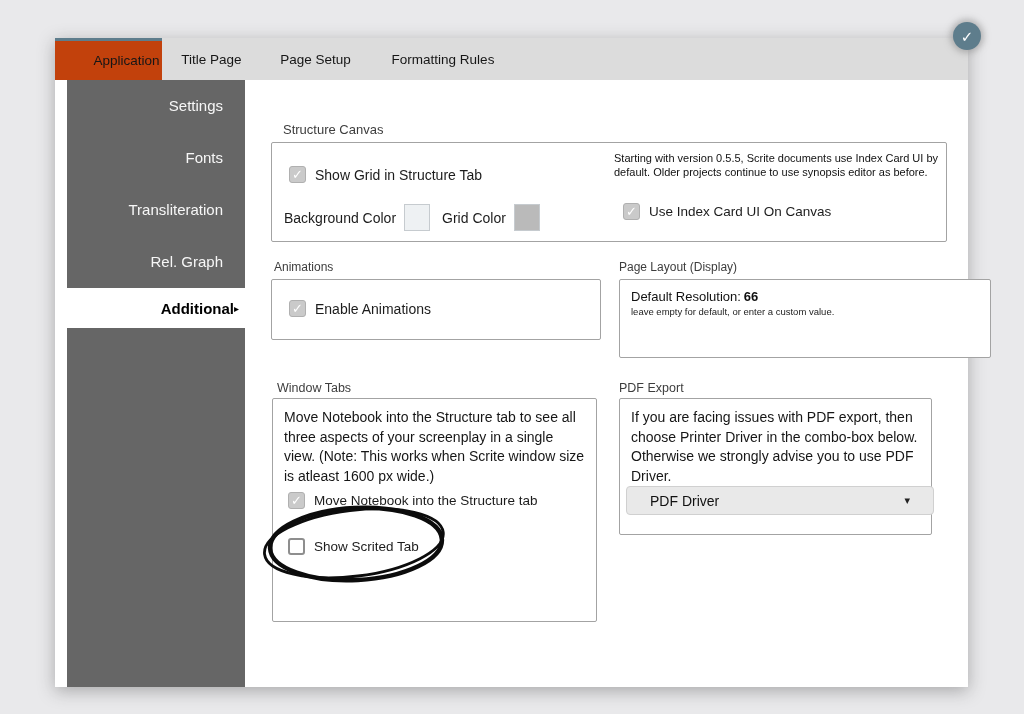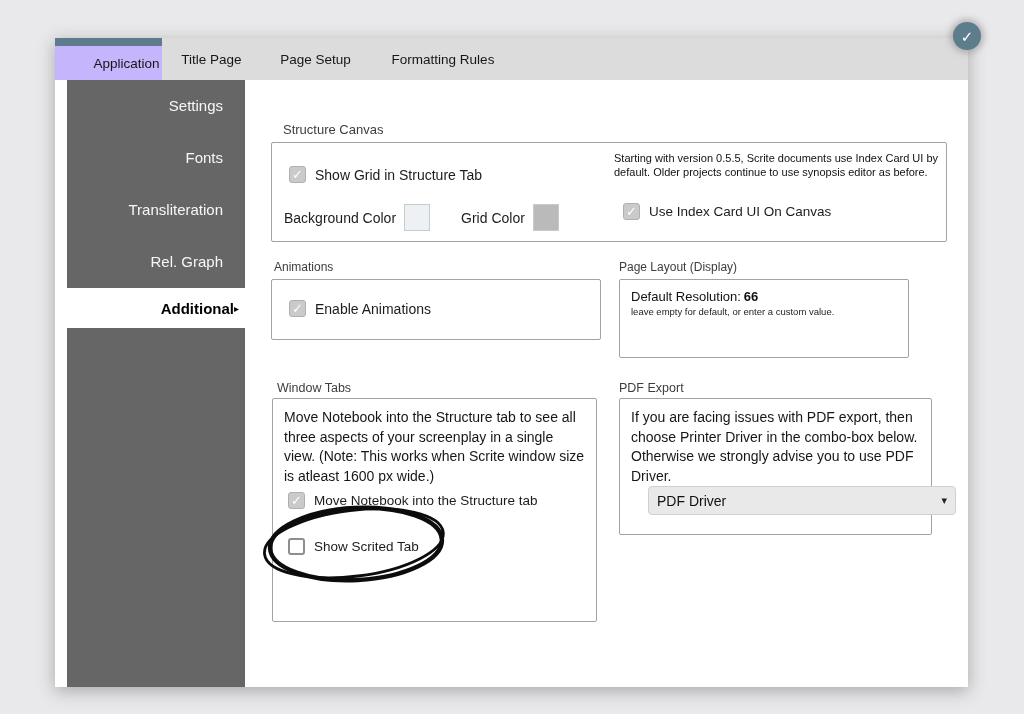--- a/index.html
+++ b/index.html
@@ -8,21 +8,21 @@
 
   .page { position:relative; width:1024px; height:714px; background:#e9e9eb; overflow:hidden; }
 
   .dialog { position:absolute; left:55px; top:38px; width:913px; height:649px;
             background:#fff; box-shadow:0 4px 16px rgba(50,50,50,.35); }
 
   
   .tabbar { position:absolute; left:0; top:0; right:0; height:42px; background:#dcdcdc; display:flex; }
   .tab { display:flex; align-items:center; justify-content:center; font-size:13.5px; color:#161616; cursor:default; }
   .t0 { width:107px; } .t1 { width:109px; } .t2 { width:99px; } .t3 { width:146px; } .t4 { width:99px; }
-  .tab.active { background:#c4b5fd; border-top:8px solid #f97316;padding-left:36px; }
+  .tab.active { background:#c2410c; border-top:3px solid #f97316;padding-left:36px; }
 
   
   .sidebar { position:absolute; left:12px; top:42px; width:190px; bottom:0; background:#666; }
   .side-item { height:52px; line-height:52px; text-align:right; padding-right:34px;
                color:#f7f7f7; font-size:15px; }
   .side-item.active { height:40px; background:#fff; color:#000; font-weight:bold;
                       display:flex; align-items:center; justify-content:flex-end;
                       padding-right:18px; line-height:normal; }
   .side-arrow { font-size:10px; color:#000; }
 
@@ -32,53 +32,53 @@
   .grp-label { position:absolute; color:#3d3d3d; }
   .lbl-sc { left:38px;  top:42px;  font-size:13px; }
   .lbl-an { left:29px;  top:180px; font-size:12px; }
   .lbl-pl { left:374px; top:180px; font-size:12px; }
   .lbl-wt { left:32px;  top:301px; font-size:12.5px; }
   .lbl-pe { left:374px; top:301px; font-size:12.5px; }
 
   .grp { position:absolute; background:#fff; border:1px solid #a3a3a3; border-radius:2px; }
   .box-sc { left:26px;  top:62px;  width:676px; height:100px; }
   .box-an { left:26px;  top:199px; width:330px; height:61px; }
-  .box-pl { left:374px; top:199px; width:290px; height:79px;padding-left:16px; }
+  .box-pl { left:374px; top:199px; width:372px; height:79px;padding-left:16px; }
   .box-wt { left:27px;  top:318px; width:325px; height:224px; }
   .box-pe { left:374px; top:318px; width:313px; height:137px; }
 
   .cb-row { position:absolute; display:flex; align-items:center; gap:9px; }
   .checkbox { width:17px; height:17px; border-radius:3px; flex:0 0 17px;
               display:flex; align-items:center; justify-content:center; }
   .checkbox.checked { background:#cacaca; border:1px solid #b0b0b0; }
   .checkbox.unchecked { background:#fff; border:2px solid #8e8e8e; }
   .mark { color:#fff; font-size:13px; font-weight:bold; line-height:1; }
   .cb-label { color:#1c1c1c; white-space:nowrap; }
   .fs14 { font-size:14px; } .fs13 { font-size:13.5px; }
 
   .color-row { position:absolute; left:12px; top:61px; display:flex; align-items:center; }
   .swatch { width:26px; height:27px; border:1px solid #c6cbcf; display:inline-block; }
-  .gap-s { margin-left:8px; } .gap-m { margin-left:31px; }
+  .gap-s { margin-left:8px; } .gap-m { margin-left:12px; }
 
   .info-text { position:absolute; left:342px; top:9px; width:330px;
                font-size:11px; line-height:13.5px; color:#111; }
 
   .para { position:absolute; left:11px; top:9px; width:304px;
           font-size:14px; line-height:19.5px; color:#161616; }
 
   .pl-line1 { position:absolute; left:11px; top:9px; font-size:13px; color:#111; }
   .pl-line1 b { margin-left:3px; }
   .pl-hint  { position:absolute; left:11px; top:26px; font-size:9.5px; color:#222; }
   .pl-input { position:absolute; left:11px; top:39px; width:295px; font-size:16px; color:#111;
               border:none; border-bottom:1px solid #8d8d8d; outline:none; background:transparent;
               padding:0 0 7px 0; font-family:inherit; }
 
-  .dropdown { position:absolute; left:28px; top:87px; width:308px; height:29px;
+  .dropdown { position:absolute; left:6px; top:87px; width:308px; height:29px;
               background:#e9e9e9; border:1px solid #d0d0d0; border-radius:4px;
-              display:flex; align-items:center; justify-content:space-between; padding:0 8px; }
+              display:flex; align-items:center; justify-content:space-between; padding:0 23px; }
   .dd-text { font-size:14px; color:#111; }
   .dd-caret { font-size:11px; color:#222; }
 
   .annotation { position:absolute; left:-17px; top:97px; overflow:visible; }
 
   .fab { position:absolute; top:-16px; right:-13px; width:28px; height:28px; border-radius:50%;
          background:#5e7d8c; display:flex; align-items:center; justify-content:center;
          box-shadow:0 0 6px 3px rgba(130,130,130,.5); }
   .fab-check { color:#fff; font-size:15px; font-weight:bold; line-height:1; }
 </style>

